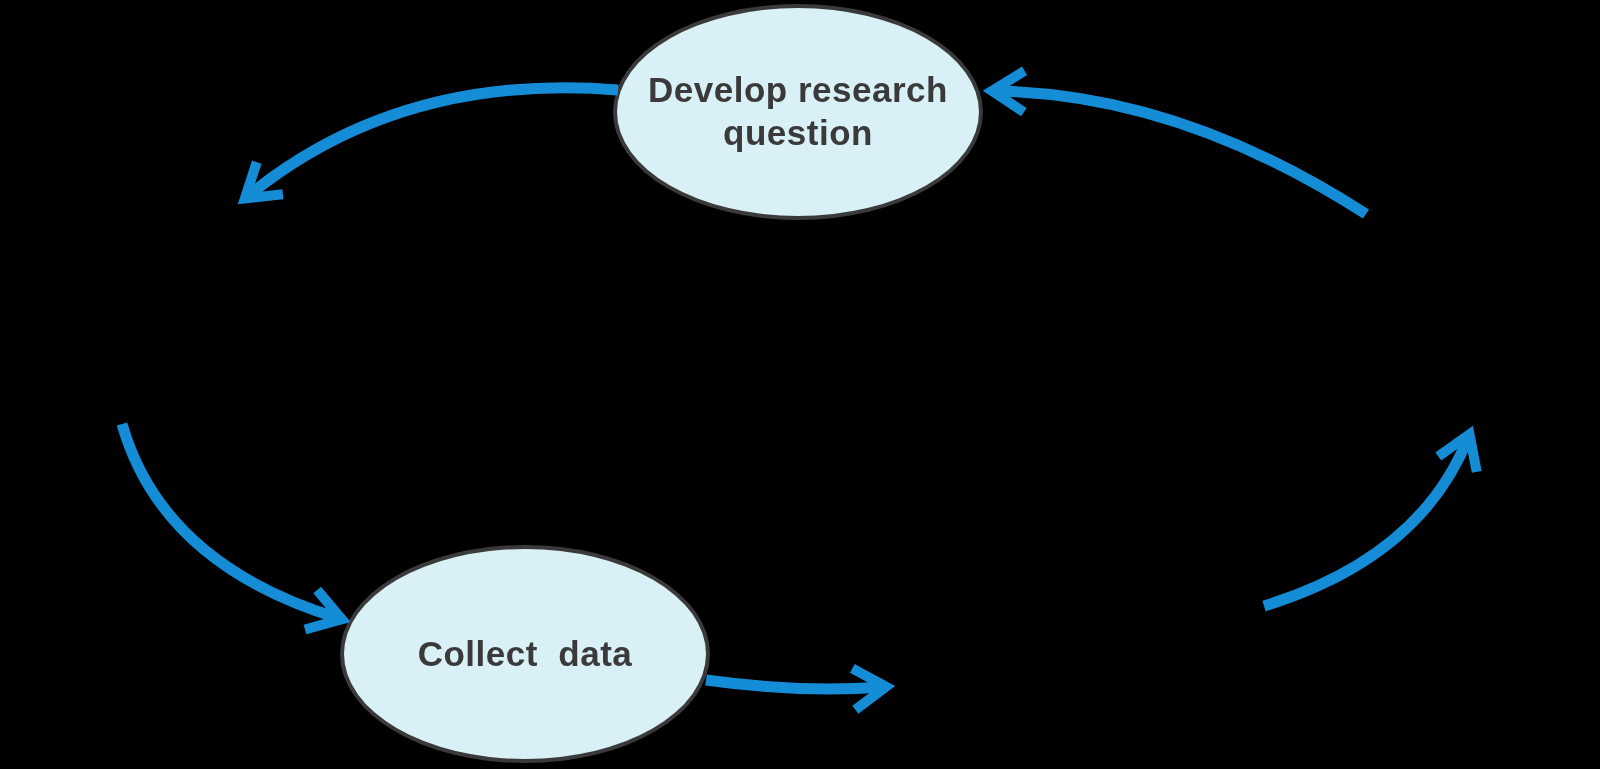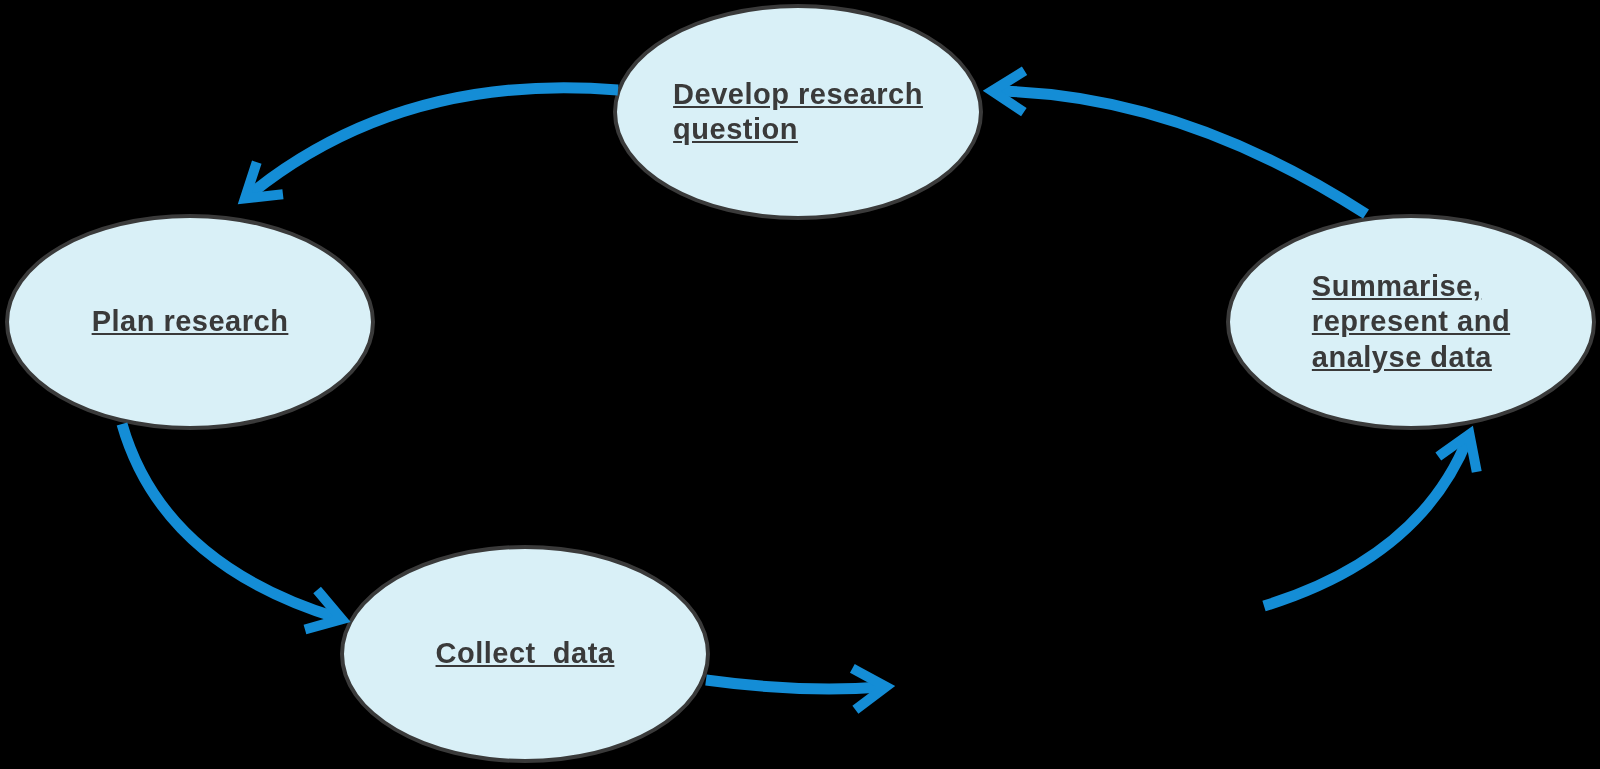--- a/index.html
+++ b/index.html
@@ -27,28 +27,27 @@
     background:var(--node-fill);
     border:4px solid var(--node-outline);
     border-radius:50%;
     display:flex;
     align-items:center;
     justify-content:center;
     z-index:1;
   }
   .node-label{
     white-space:pre-wrap;
-    text-align:left;
+    text-align:center;
     color:var(--ink);
     font-weight:700;
-    font-size:29px;
+    font-size:35px;
     line-height:1.22;
     letter-spacing:0.5px;
     padding:0 10px;
-    text-decoration:underline;
   }
   svg.arrows{
     position:absolute;
     left:0;top:0;
     z-index:2;
     pointer-events:none;
   }
   .arrow{
     stroke:var(--accent);
     stroke-width:11;
@@ -69,34 +68,26 @@
 </head>
 <body>
 
 <div class="stage">
 
   <div class="node" id="node-develop">
     <div class="node-label">Develop research
 question</div>
   </div>
 
-  <div class="node" id="node-plan">
-    <div class="node-label">Plan research</div>
-  </div>
 
   <div class="node" id="node-collect">
     <div class="node-label">Collect  data</div>
   </div>
 
 
-  <div class="node" id="node-summarise">
-    <div class="node-label">Summarise,
-represent and
-analyse data</div>
-  </div>
 
   <svg class="arrows" width="1600" height="769" viewBox="0 0 1600 769">
     <defs>
       <marker id="head" markerUnits="userSpaceOnUse" markerWidth="52" markerHeight="52" viewBox="0 0 52 52" refX="38" refY="26" orient="auto">
         <path class="arrowhead-glyph" d="M14,8 L42,26 L14,44" stroke-width="10" stroke-linecap="square" stroke-linejoin="miter"></path>
       </marker>
     </defs>
 
     <path class="arrow" d="M 618 90 Q 400 72 248 196" marker-end="url(#head)"></path>
     <path class="arrow" d="M 122 424 Q 162 564 338 618" marker-end="url(#head)"></path>

